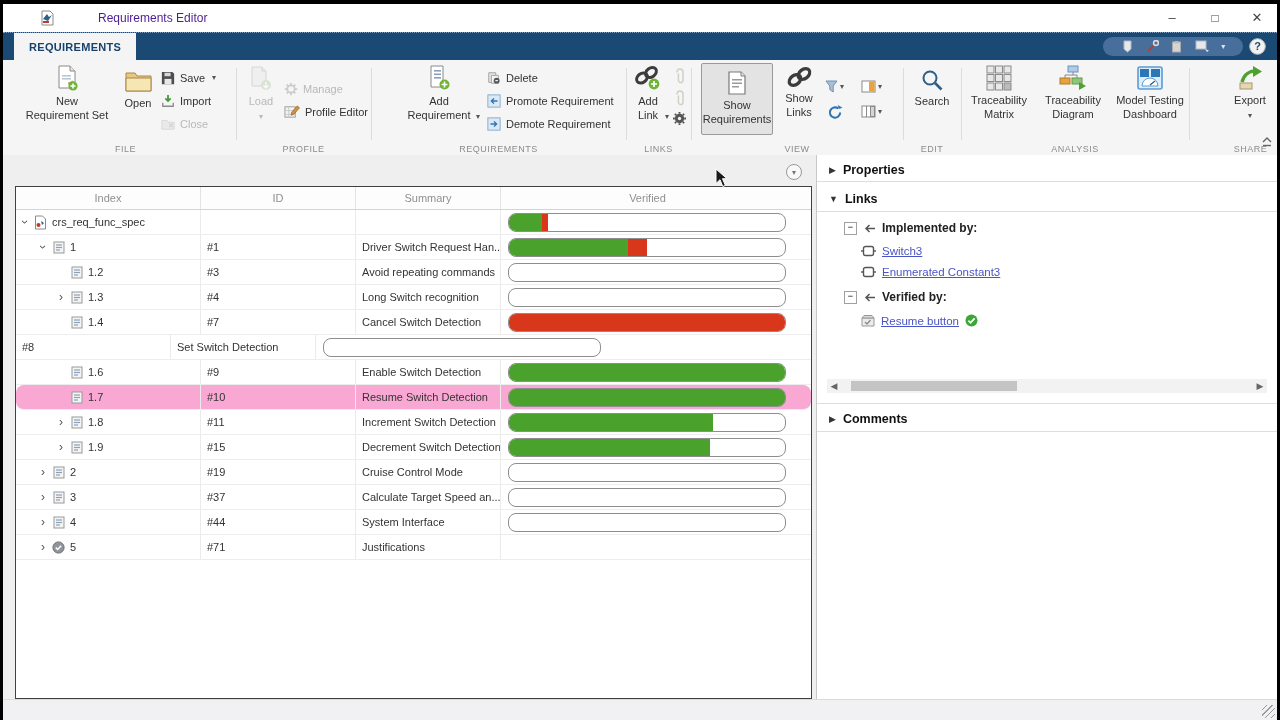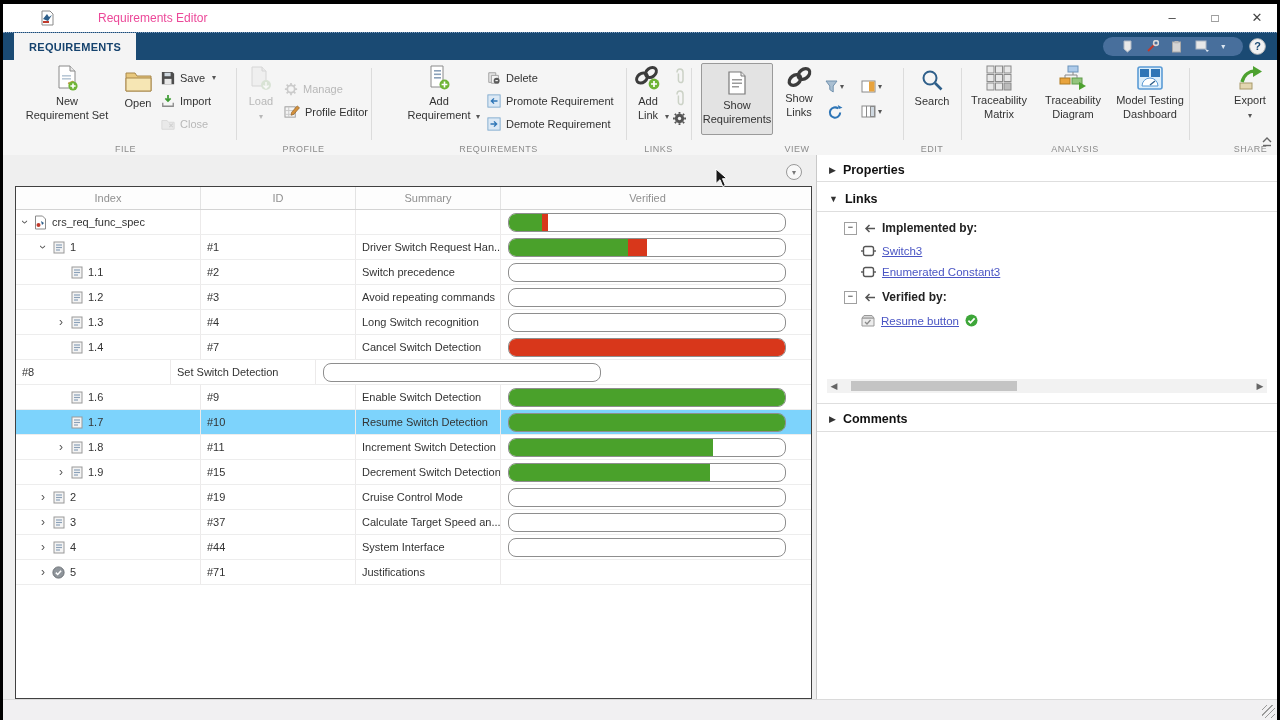--- a/index.html
+++ b/index.html
@@ -2,21 +2,21 @@
 <html><head>
 <meta charset="utf-8">
 <style>
   html,body{margin:0;padding:0;background:#000;width:1280px;height:720px;overflow:hidden;
     font-family:"Liberation Sans","DejaVu Sans",sans-serif;-webkit-font-smoothing:antialiased;}
   #window{position:absolute;left:3px;top:4px;width:1274px;height:716px;background:#fff;}
   .abs{position:absolute;}
   
   #titlebar{position:absolute;left:0;top:0;right:0;height:28px;background:#fff;}
   #titlebar .ticon{position:absolute;left:36px;top:6px;}
-  #titlebar .ttext{position:absolute;left:95px;top:7px;font-size:12px;color:#ec4899;}
+  #titlebar .ttext{position:absolute;left:95px;top:7px;font-size:12px;color:#4c1d95;}
   .winctl{position:absolute;top:0;width:40px;height:28px;text-align:center;line-height:28px;
     font-size:13px;color:#444;cursor:default;}
   
   #tabband{position:absolute;left:0;top:28px;right:0;height:28px;background:#1a4a73;
     border-top:1px dotted #7f9dbf;}
   #reqtab{position:absolute;left:11px;top:0;height:100%;background:#f4f4f4;color:#16436e;
     font-weight:bold;font-size:11px;padding:0 15px;display:flex;align-items:center;letter-spacing:.3px;}
   #qapill{position:absolute;right:34px;top:4px;height:19px;width:128px;background:#486f9c;
     border-radius:10px;display:flex;align-items:center;justify-content:space-evenly;padding:0 6px;}
   #helpbtn{position:absolute;right:11px;top:5px;}
@@ -43,21 +43,21 @@
   
   #content{position:absolute;left:0;top:151px;right:0;bottom:20px;}
   #leftpanel{position:absolute;left:0;top:0;width:813px;bottom:0;background:#efefef;
     border-right:1px solid #c9c9c9;}
   #tablebox{position:absolute;left:12px;top:31px;width:795px;height:511px;background:#fff;
     border:1px solid #404040;overflow:hidden;}
   .thead{display:flex;height:22px;border-bottom:1px solid #d4d4d4;background:#fdfdfd;}
   .th{font-size:11px;color:#909090;display:flex;align-items:center;justify-content:center;
     border-right:1px solid #e3e3e3;box-sizing:border-box;}
   .trow{display:flex;height:24px;border-bottom:1px solid #ededed;background:#fff;}
-  .trow.sel{background:#7dd3fc;}
+  .trow.sel{background:#f9a8d4;border-radius:8px;}
   .cell{box-sizing:border-box;border-right:1px solid #eceaea;display:flex;align-items:center;
     font-size:11px;color:#333;overflow:hidden;white-space:nowrap;}
   .ci{width:185px;}.cid{width:155px;padding-left:6px;}.cs{width:145px;padding-left:6px;}
   .cv{width:293px;border-right:none;}
   .exp{width:14px;text-align:center;font-size:12px;color:#555;display:inline-block;flex:none;}
   .exp.down{transform:rotate(90deg);}
   .ricon{width:17px;flex:none;display:inline-flex;justify-content:center;}
   .rlabel{margin-left:3px;}
   .vbar{flex:1;height:17px;margin:0 8px 0 7px;border:1px solid #8e8e8e;border-radius:8px;
     overflow:hidden;display:flex;background:#fff;}
@@ -480,42 +480,20 @@
               <div class="cell ci" style="padding-left: 38px;">
                 <span class="exp"></span>
                 <span class="ricon ic">
                   <svg width="12" height="13" viewBox="0 0 12 13">
                     <rect x="1" y="1" width="10" height="11" fill="#f4f4f4" stroke="#999"></rect>
                     <line x1="3" y1="4" x2="9" y2="4" stroke="#8aa0b8" stroke-width="1.2"></line>
                     <line x1="3" y1="6.5" x2="9" y2="6.5" stroke="#8aa0b8" stroke-width="1.2"></line>
                     <line x1="3" y1="9" x2="7" y2="9" stroke="#8aa0b8" stroke-width="1.2"></line>
                   </svg>
                 </span>
-                <span class="rlabel">1.1</span>
-              </div>
-              <div class="cell cid">#2</div>
-              <div class="cell cs">Switch precedence</div>
-              <div class="cell cv">
-                <div class="vbar">
-                  <div class="vg" style="width: 0%;"></div>
-                  <div class="vr" style="width: 0%;"></div>
-                </div>
-              </div>
-            </div>
-            <div class="trow">
-              <div class="cell ci" style="padding-left: 38px;">
-                <span class="exp"></span>
-                <span class="ricon ic">
-                  <svg width="12" height="13" viewBox="0 0 12 13">
-                    <rect x="1" y="1" width="10" height="11" fill="#f4f4f4" stroke="#999"></rect>
-                    <line x1="3" y1="4" x2="9" y2="4" stroke="#8aa0b8" stroke-width="1.2"></line>
-                    <line x1="3" y1="6.5" x2="9" y2="6.5" stroke="#8aa0b8" stroke-width="1.2"></line>
-                    <line x1="3" y1="9" x2="7" y2="9" stroke="#8aa0b8" stroke-width="1.2"></line>
-                  </svg>
-                </span>
                 <span class="rlabel">1.2</span>
               </div>
               <div class="cell cid">#3</div>
               <div class="cell cs">Avoid repeating commands</div>
               <div class="cell cv">
                 <div class="vbar">
                   <div class="vg" style="width: 0%;"></div>
                   <div class="vr" style="width: 0%;"></div>
                 </div>
               </div>

